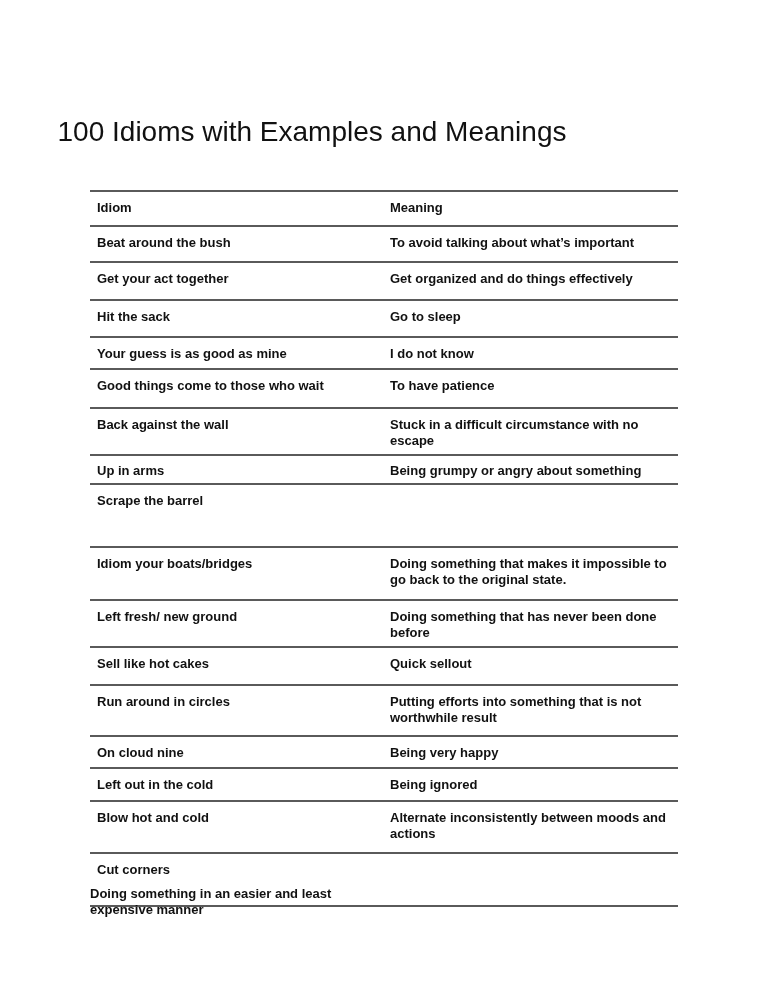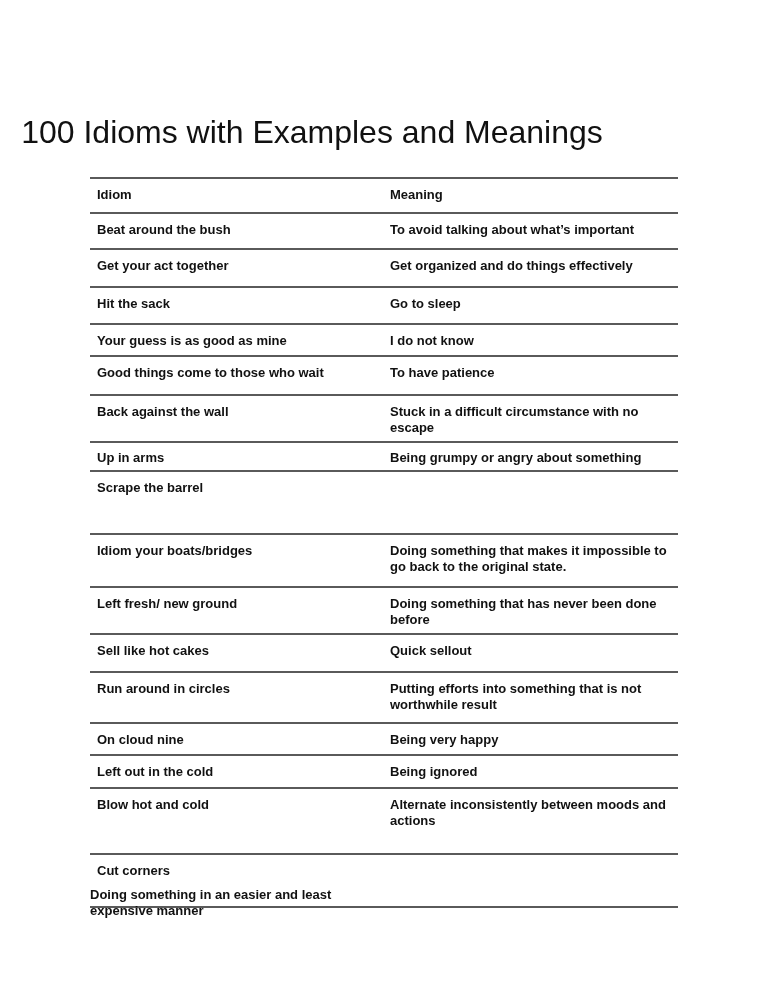--- a/index.html
+++ b/index.html
@@ -14,31 +14,31 @@
       overflow: hidden;
       font-family: "Liberation Sans", sans-serif;
       color: #111111;
     }
     .page-title {
       position: absolute;
       left: 0;
       width: 624px;
       top: 113px;
       text-align: center;
-      font-size: 32px;
+      font-size: 28px;
       font-weight: normal;
       color: #111111;
       margin: 0;
       line-height: 38px;
     }
     .table {
       position: absolute;
       left: 90px;
       width: 588px;
-      top: 177px;
+      top: 190px;
     }
     .row {
       display: flex;
       border-top: 2px solid #5a5a5a;
       box-sizing: border-box;
     }
     .row:last-child {
       border-bottom: 2px solid #5a5a5a;
       flex-direction: column;
     }
@@ -116,21 +116,21 @@
     <div class="cell meaning">Putting efforts into something that is not worthwhile result</div>
   </div>
   <div class="row" style="height:32px">
     <div class="cell idiom">On cloud nine</div>
     <div class="cell meaning">Being very happy</div>
   </div>
   <div class="row" style="height:33px">
     <div class="cell idiom">Left out in the cold</div>
     <div class="cell meaning">Being ignored</div>
   </div>
-  <div class="row" style="height:66px">
+  <div class="row" style="height:52px">
     <div class="cell idiom">Blow hot and cold</div>
     <div class="cell meaning">Alternate inconsistently between moods and actions</div>
   </div>
   <div class="row" style="height:55px">
     <div class="cell idiom">Cut corners</div>
     <div class="cell meaning">Doing something in an easier and least expensive manner</div>
   </div>
 </div>
 
 </body></html>

